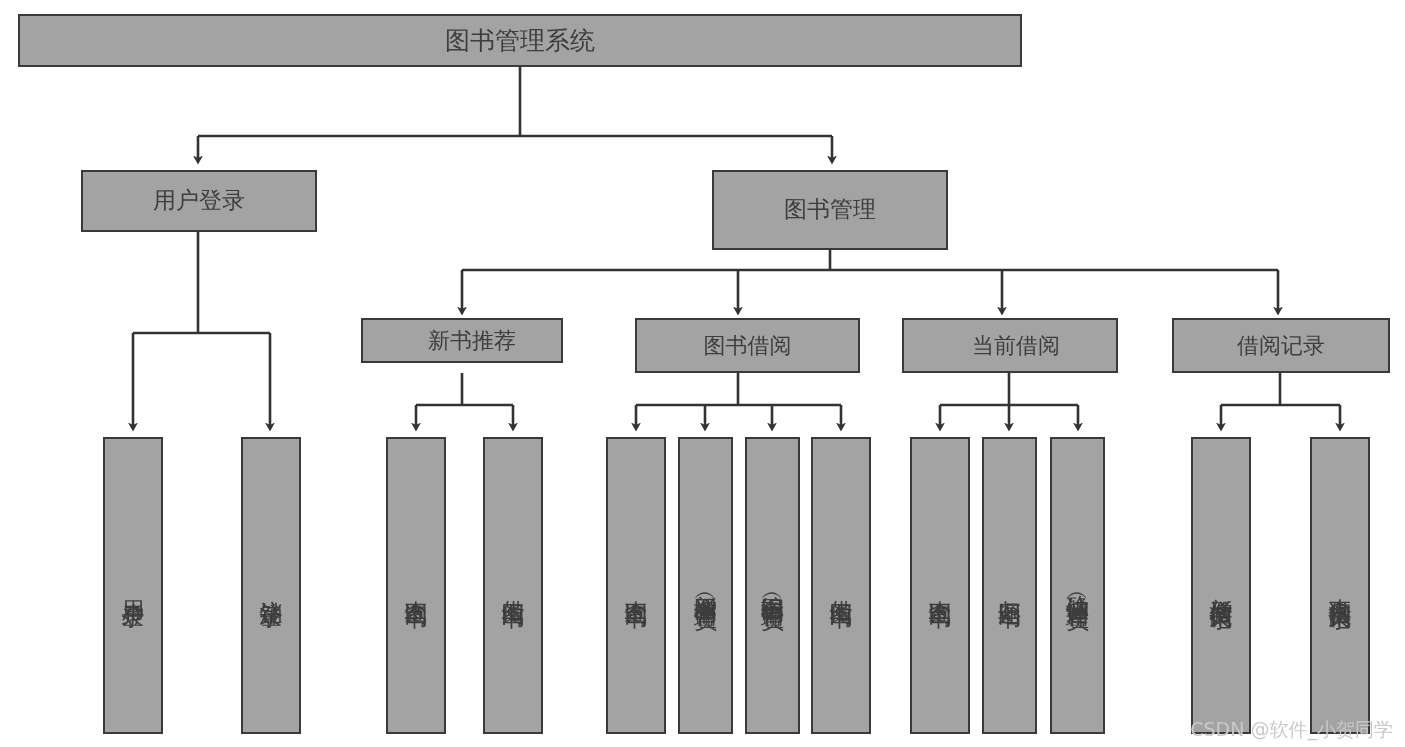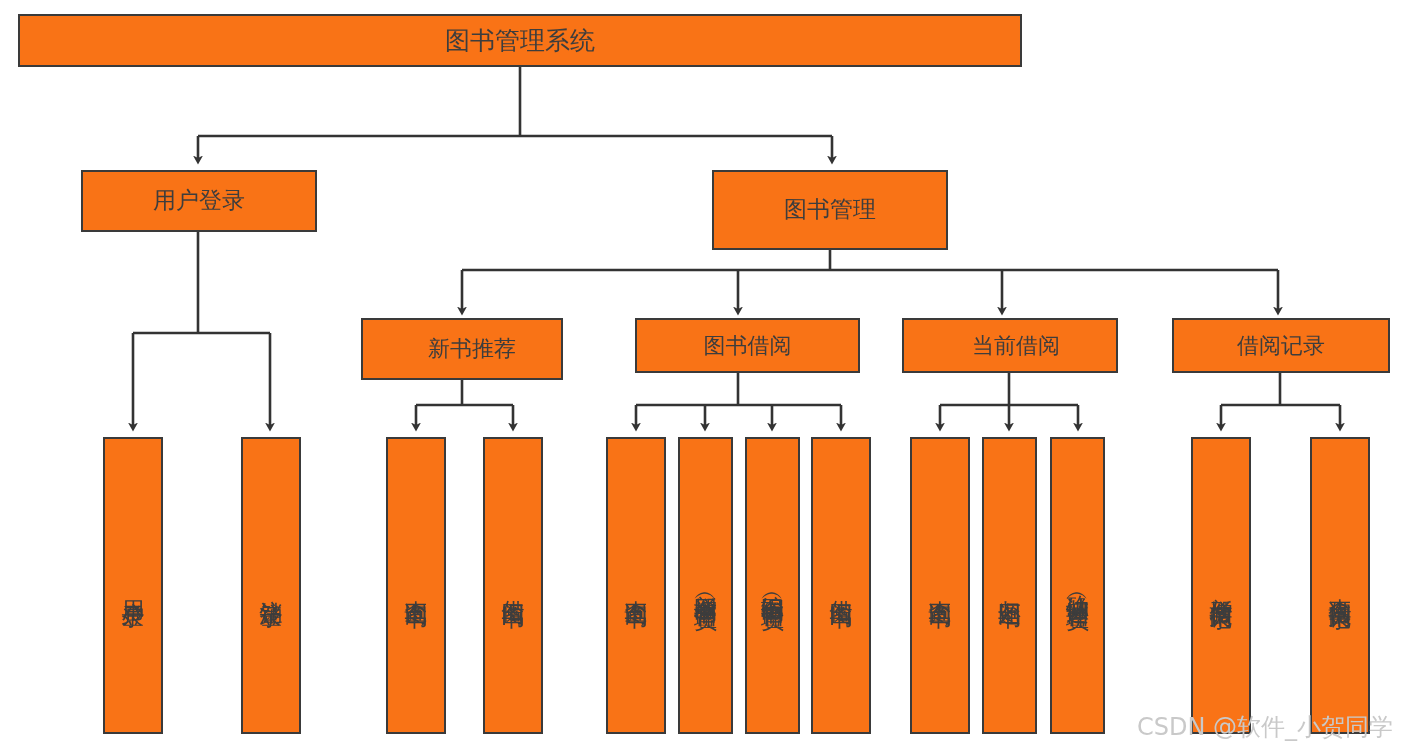--- a/index.html
+++ b/index.html
@@ -22,21 +22,21 @@
     left: 0;
     top: 0;
     width: 1405px;
     height: 747px;
     pointer-events: none;
   }
   .node {
     position: absolute;
     box-sizing: border-box;
     border: 2.5px solid #3a3a3a;
-    background: #f97316;
+    background: #a3a3a3;
     color: #3d3d3d;
     display: flex;
     align-items: center;
     justify-content: center;
     text-align: center;
     line-height: 1.18;
     z-index: 2;
   }
   .node.root {
     font-size: 25px;
@@ -58,21 +58,21 @@
   }
   .node.leaf .vtext {
     writing-mode: vertical-rl;
     text-orientation: upright;
     display: block;
   }
   .watermark {
     position: absolute;
     right: 12px;
     bottom: 4px;
-    font-size: 24px;
+    font-size: 19px;
     color: #c9c9c9;
     white-space: nowrap;
     z-index: 5;
     font-family: "DejaVu Sans", "Liberation Sans", sans-serif;
   }
 </style>
 </head>
 <body>
 
 <div id="canvas">
@@ -132,21 +132,21 @@
     <span>图书管理系统</span>
   </div>
 
   <div class="node lvl2" style="left:81px; top:170px; width:236px; height:62px;">
     <span>用户登录</span>
   </div>
   <div class="node lvl2" style="left:712px; top:170px; width:236px; height:80px;">
     <span>图书管理</span>
   </div>
 
-  <div class="node lvl3" style="left:361px; top:318px; width:202px; height:62px;padding-left:20px;">
+  <div class="node lvl3" style="left:361px; top:318px; width:202px; height:45px;padding-left:20px;">
     <span>新书推荐</span>
   </div>
   <div class="node lvl3" style="left:635px; top:318px; width:225px; height:55px;">
     <span>图书借阅</span>
   </div>
   <div class="node lvl3" style="left:902px; top:318px; width:216px; height:55px;padding-left:12px;">
     <span>当前借阅</span>
   </div>
   <div class="node lvl3" style="left:1172px; top:318px; width:218px; height:55px;">
     <span>借阅记录</span>

